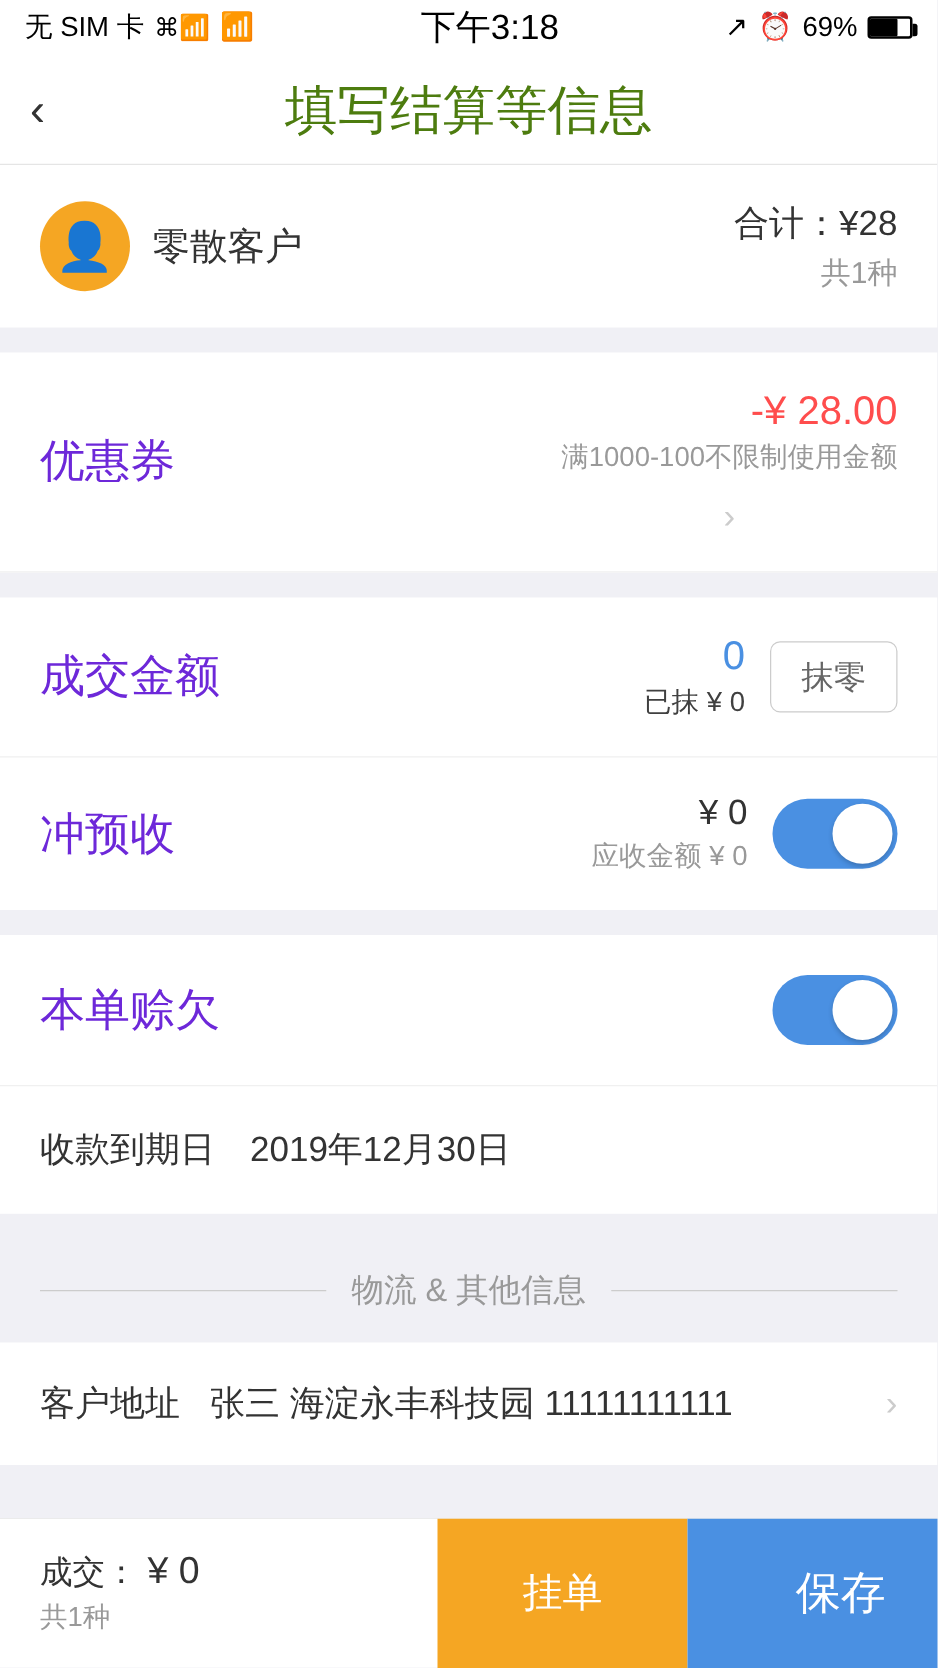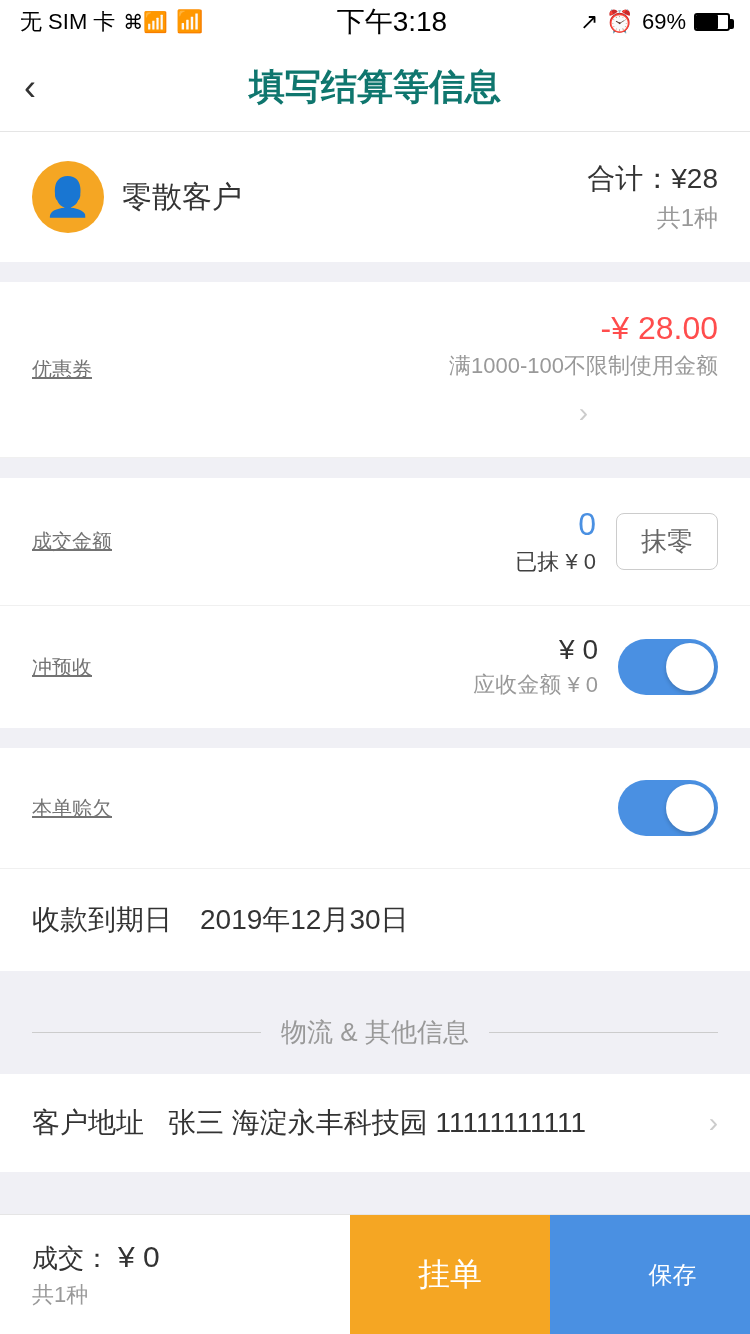--- a/index.html
+++ b/index.html
@@ -44,23 +44,23 @@
       border-bottom: 1px solid #e5e5e5;
     }
     .nav-back {
       position: absolute;
       left: 24px;
       font-size: 36px;
       color: #333;
       cursor: pointer;
     }
     .nav-title {
-      font-size: 36px;
-      font-weight: 700;
-      color: #0f766e;
+      font-size: 42px;
+      font-weight: 400;
+      color: #4d7c0f;
     }
 
     
     .content {
       padding-bottom: 130px;
     }
 
     
     .card {
       background: #fff;
@@ -112,23 +112,22 @@
     
     .row-item {
       background: #fff;
       padding: 28px 32px;
       display: flex;
       align-items: center;
       justify-content: space-between;
       border-bottom: 1px solid #f0f0f0;
     }
     .row-label {
-      font-size: 20px;
-      color: #737373;
-      text-decoration: underline;
+      font-size: 36px;
+      color: #6d28d9;
     }
     .row-right {
       display: flex;
       align-items: center;
       gap: 16px;
       flex-direction: column;
     }
     .row-value-block {
       text-align: right;
     }
@@ -345,21 +344,21 @@
       color: #fff;
       cursor: pointer;
     }
     .btn-save {
       width: 200px;
       height: 120px;
       background: #4a90e2;
       display: flex;
       align-items: center;
       justify-content: center;
-      font-size: 24px;
+      font-size: 36px;
       color: #fff;
       cursor: pointer;
       padding-left: 45px;
     }
   </style>
 </head>
 <body>
 
 <div class="status-bar">
   <div class="status-left">

